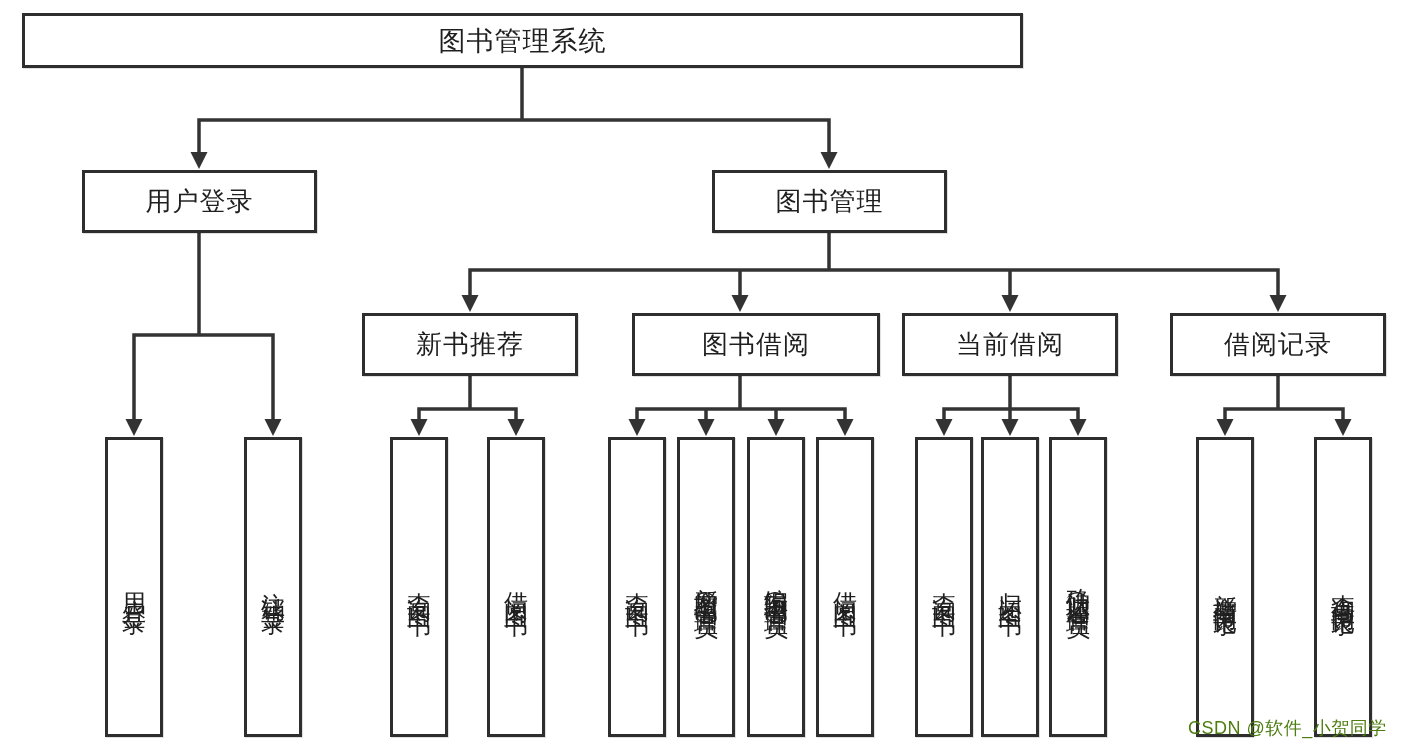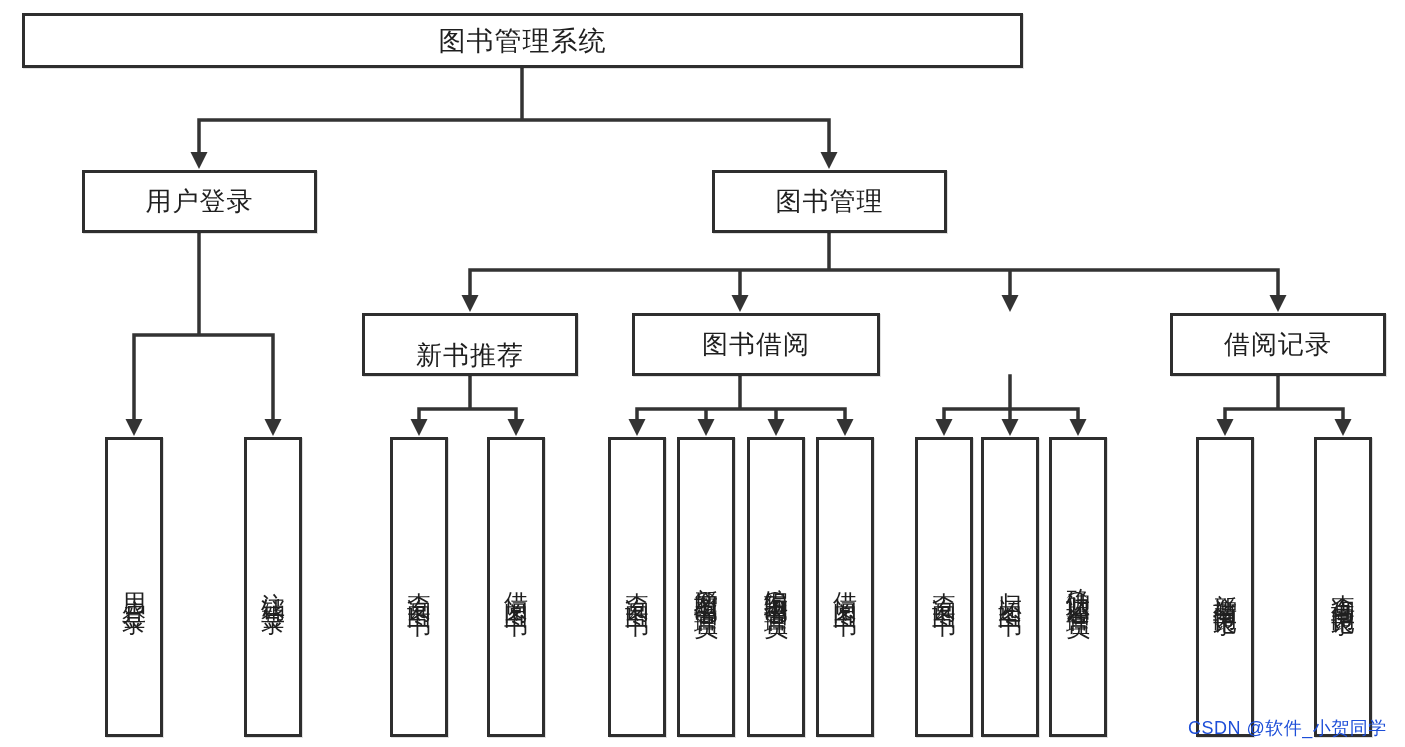--- a/index.html
+++ b/index.html
@@ -44,38 +44,38 @@
     font-size: 24px;
     letter-spacing: 7px;
     white-space: nowrap;
   }
   .leaf-tight .label { letter-spacing: 4px; }
 
   
   .n-root   { left: 22px;   top: 13px;  width: 1001px; height: 55px; }
   .n-l2a    { left: 82px;   top: 170px; width: 235px;  height: 63px; }
   .n-l2b    { left: 712px;  top: 170px; width: 235px;  height: 63px; justify-content: center; }
-  .n-l3a    { left: 362px;  top: 313px; width: 216px;  height: 63px; align-items: flex-end; }
+  .n-l3a    { left: 362px;  top: 313px; width: 216px;  height: 63px; }
   .n-l3b    { left: 632px;  top: 313px; width: 248px;  height: 63px; }
   .n-l3c    { left: 902px;  top: 313px; width: 216px;  height: 63px; }
   .n-l3d    { left: 1170px; top: 313px; width: 216px;  height: 63px; justify-content: center; }
   .n-g1a { left: 105px;  } .n-g1b { left: 244px;  }
   .n-g2a { left: 390px;  } .n-g2b { left: 487px;  }
   .n-g3a { left: 608px;  } .n-g3b { left: 677px;  }
   .n-g3c { left: 747px;  } .n-g3d { left: 816px;  }
   .n-g4a { left: 915px;  } .n-g4b { left: 981px;  }
   .n-g4c { left: 1049px; }
   .n-g5a { left: 1196px; } .n-g5b { left: 1314px; }
 
   #watermark {
     position: absolute;
     left: 1188px;
     top: 716px;
     font-size: 18px;
-    color: #1d4ed8;
+    color: #4d7c0f;
     letter-spacing: 0.5px;
     white-space: nowrap;
     z-index: 20;
     pointer-events: none;
   }
 </style>
 </head>
 <body>
 
 <div id="stage">
@@ -130,20 +130,23 @@
   <div class="node h-node n-l2b">
     <span class="label">图书管理</span>
   </div>
 
   <div class="node h-node n-l3a">
     <span class="label">新书推荐</span>
   </div>
   <div class="node h-node n-l3b">
     <span class="label">图书借阅</span>
   </div>
+  <div class="node h-node n-l3c">
+    <span class="label">当前借阅</span>
+  </div>
   <div class="node h-node n-l3d">
     <span class="label">借阅记录</span>
   </div>
 
   <div class="node leaf n-g1a">
     <span class="label">用户登录</span>
   </div>
   <div class="node leaf n-g1b">
     <span class="label">注销登录</span>
   </div>

